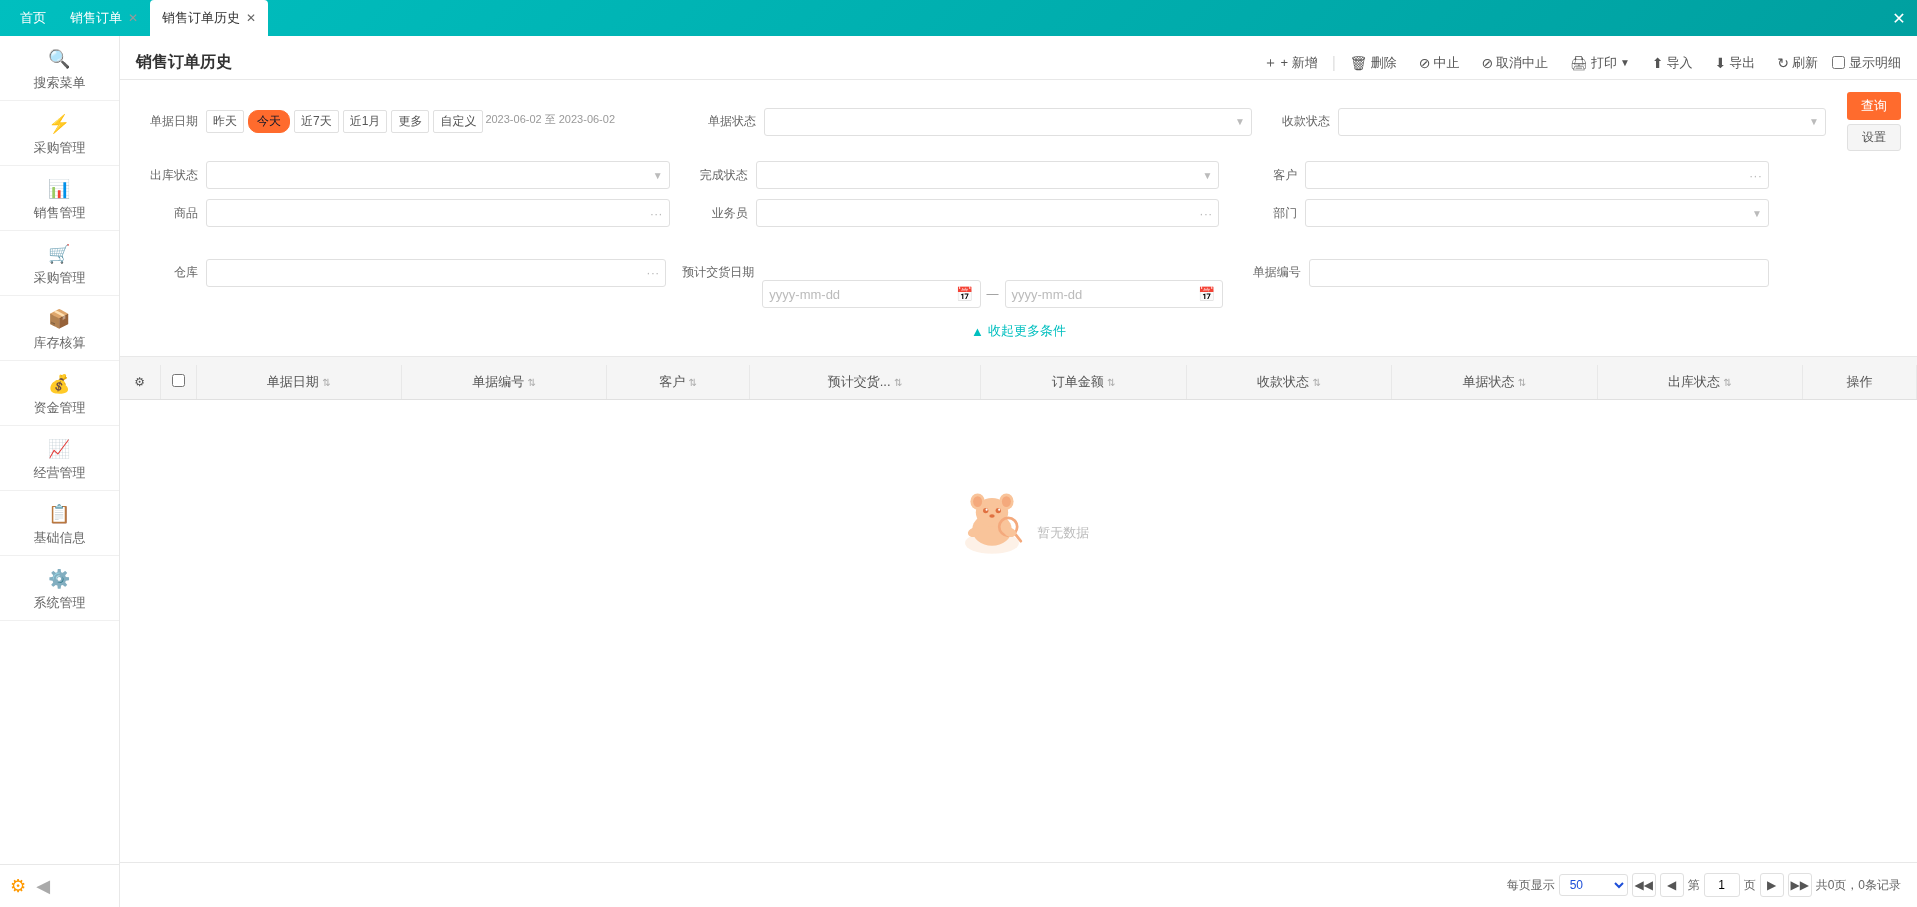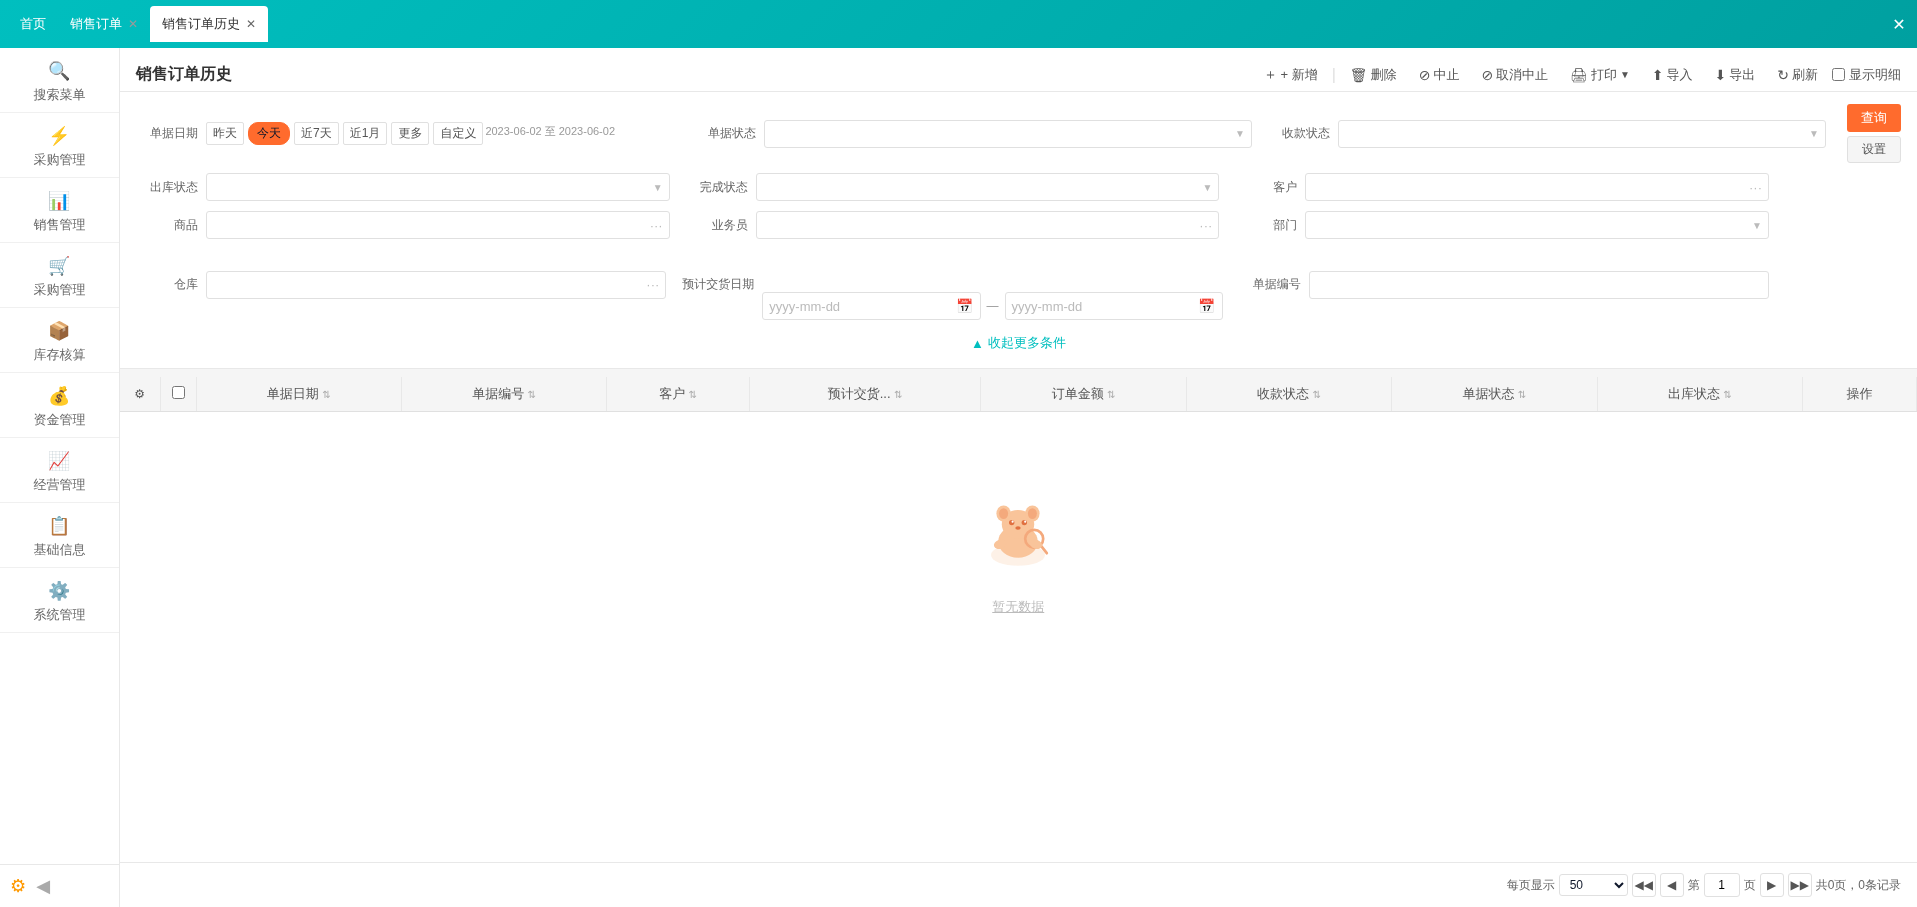--- a/index.html
+++ b/index.html
@@ -1,20 +1,20 @@
 <!DOCTYPE html>
 <html><head>
   <meta charset="utf-8">
   <style>
     * { box-sizing: border-box; margin: 0; padding: 0; font-family: 'Microsoft YaHei', Arial, sans-serif; font-size: 13px; }
     body { display: flex; flex-direction: column; height: 907px; overflow: hidden; background: #f5f5f5; }
 
     
     .top-bar {
-      height: 48px;
+      height: 36px;
       background: linear-gradient(135deg, #00bfbf, #00a0a0);
       display: flex;
       align-items: center;
       padding: 0 8px;
       color: white;
       flex-shrink: 0;
     }
     .tab-item {
       padding: 0 12px;
       height: 36px;
@@ -300,25 +300,25 @@
       text-align: center;
     }
     .th-checkbox {
       width: 36px;
       text-align: center;
     }
 
     
     .empty-state {
       display: flex;
-      flex-direction: column;
-      align-items: center;
+      flex-direction: row;
+      align-items: center;
+      justify-content: center;
       padding: 80px 0;
       color: #bbb;
-      text-decoration: underline;
     }
     .empty-icon {
       width: 90px;
       height: 90px;
       margin-bottom: 16px;
     }
     .empty-text {
       font-size: 13px;
       color: #bbb;
     }
@@ -333,21 +333,21 @@
       justify-content: flex-end;
       gap: 4px;
       flex-shrink: 0;
     }
     .page-size-label { font-size: 12px; color: #666; }
     .page-size-select {
       border: 1px solid #e0e0e0;
       border-radius: 3px;
       padding: 2px 20px 2px 6px;
       font-size: 12px;
-      color: #0f172a;
+      color: #1d4ed8;
       cursor: pointer;
       background: white;
     }
     .page-nav-btn {
       width: 24px; height: 24px;
       border: 1px solid #e0e0e0;
       background: white;
       border-radius: 3px;
       cursor: pointer;
       display: flex;

